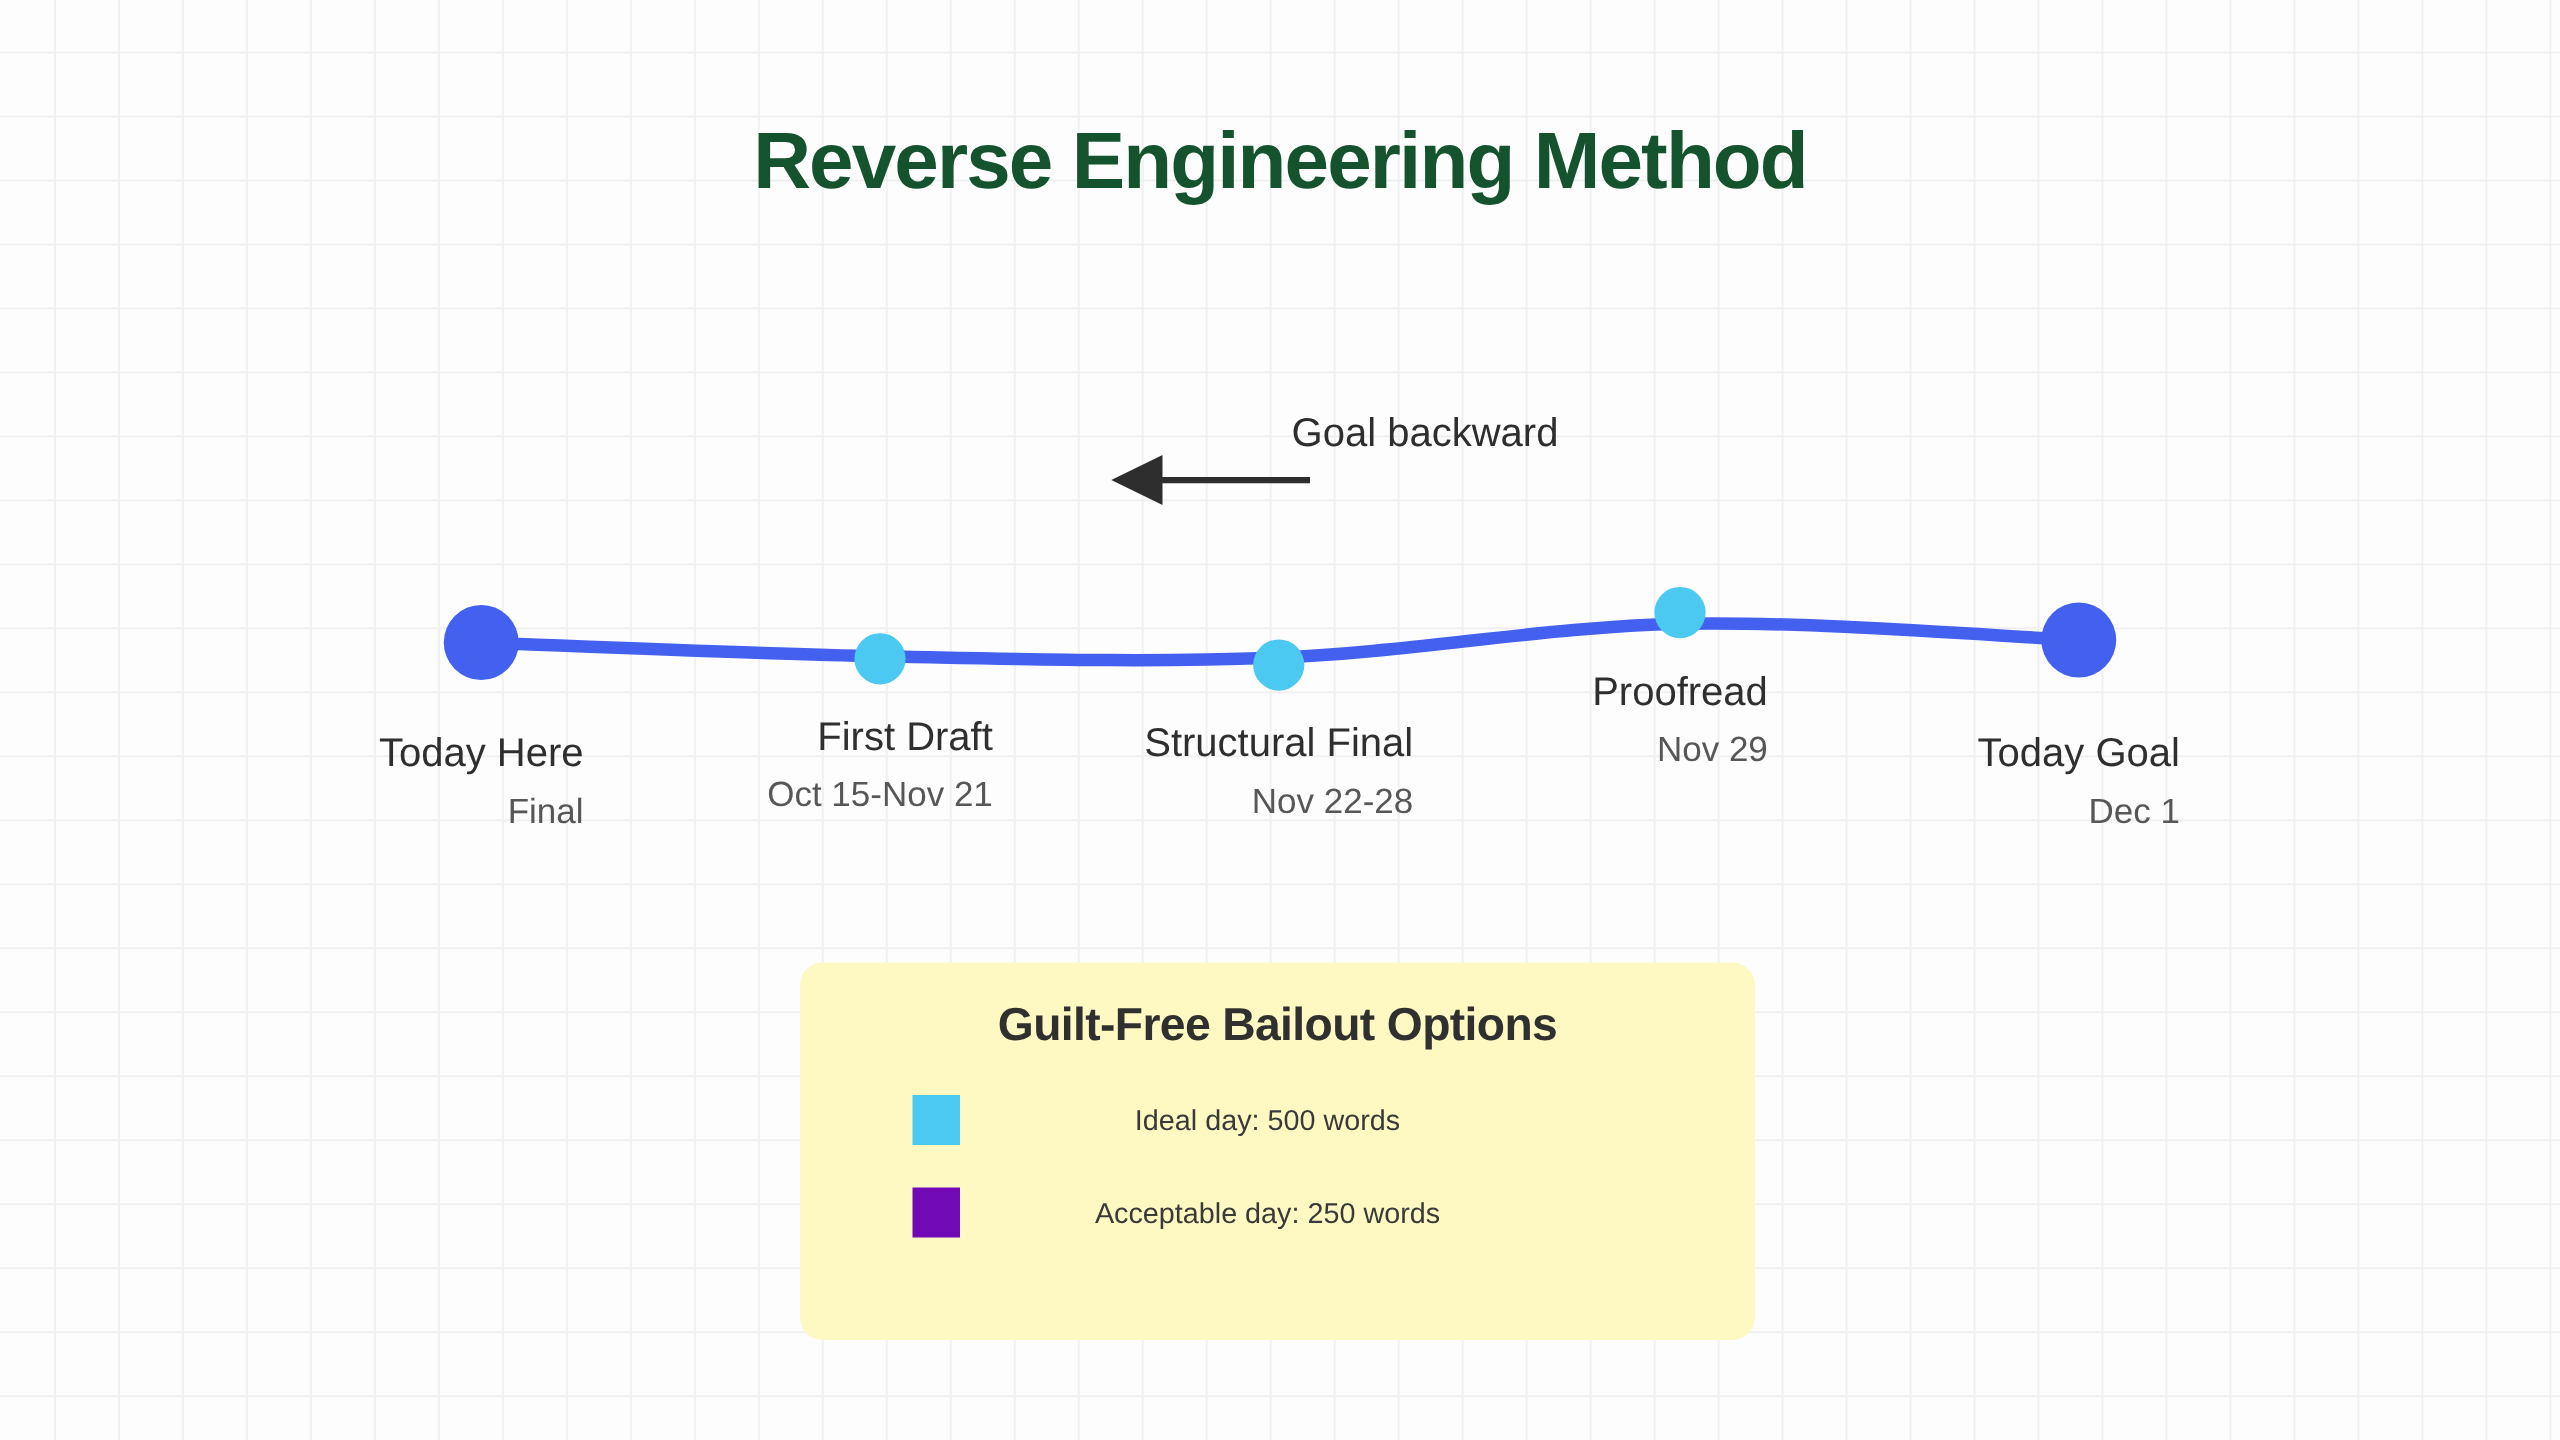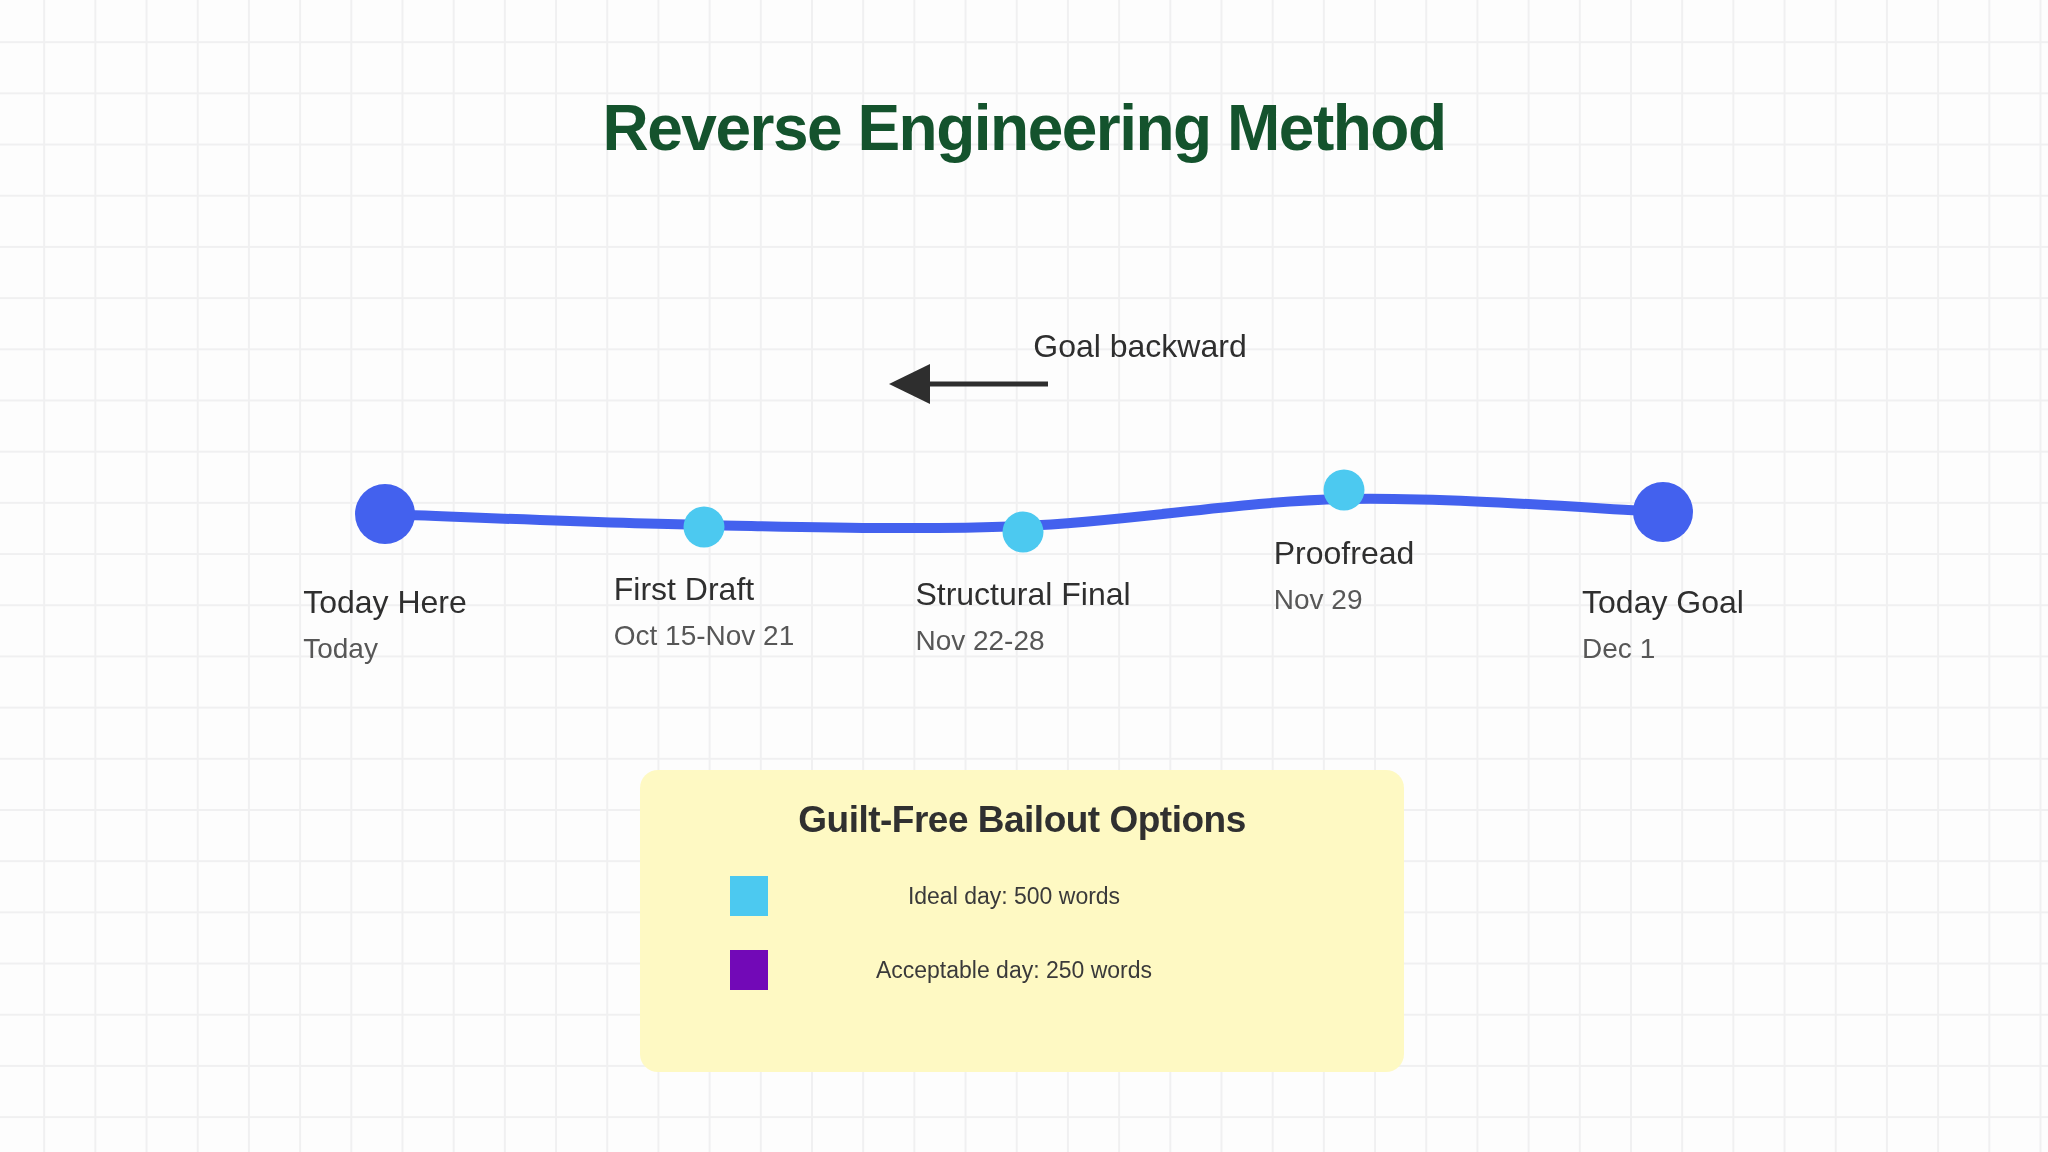--- a/index.html
+++ b/index.html
@@ -40,21 +40,21 @@
 
   svg.timeline-layer {
     position: absolute;
     left: 0; top: 0;
     width: 2048px; height: 1152px;
   }
 
   .milestone {
     position: absolute;
     transform: translateX(-50%);
-    text-align: left;
+    text-align: right;
     white-space: nowrap;
   }
   .m-name {
     font-size: 32px;
     line-height: 40px;
     color: #2f2f2f;
   }
   .m-date {
     font-size: 28px;
     line-height: 34px;
@@ -130,21 +130,21 @@
 
   <circle cx="385" cy="514" r="30" fill="#4361ee"></circle>
   <circle cx="704" cy="527" r="20.5" fill="#4cc9f0"></circle>
   <circle cx="1023" cy="532" r="20.5" fill="#4cc9f0"></circle>
   <circle cx="1344" cy="490" r="20.5" fill="#4cc9f0"></circle>
   <circle cx="1663" cy="512" r="30" fill="#4361ee"></circle>
 </svg>
 
 <div class="milestone" style="left:385px; top:582px;">
   <div class="m-name">Today Here</div>
-  <div class="m-date">Today</div>
+  <div class="m-date">Final</div>
 </div>
 <div class="milestone" style="left:704px; top:569px;">
   <div class="m-name">First Draft</div>
   <div class="m-date">Oct 15-Nov 21</div>
 </div>
 <div class="milestone" style="left:1023px; top:574px;">
   <div class="m-name">Structural Final</div>
   <div class="m-date">Nov 22-28</div>
 </div>
 <div class="milestone" style="left:1344px; top:533px;">

